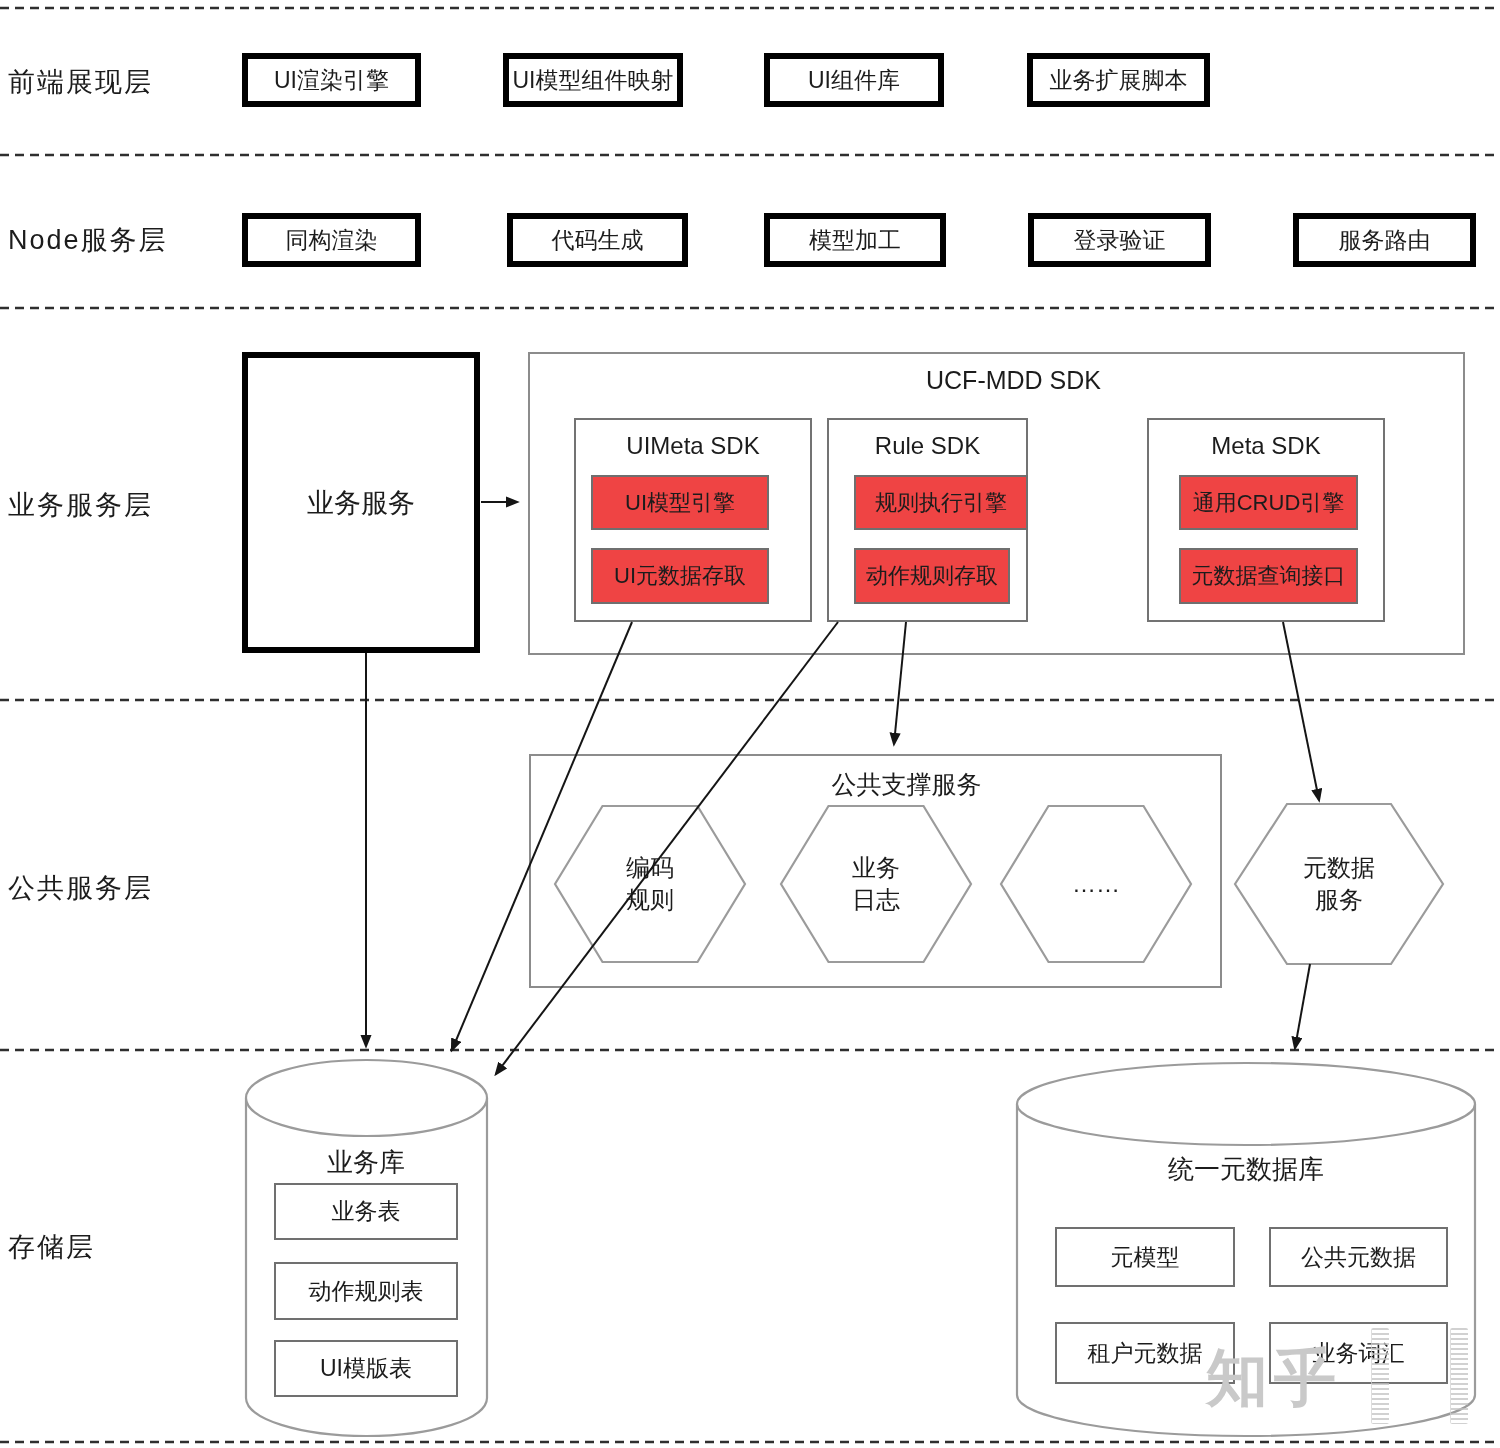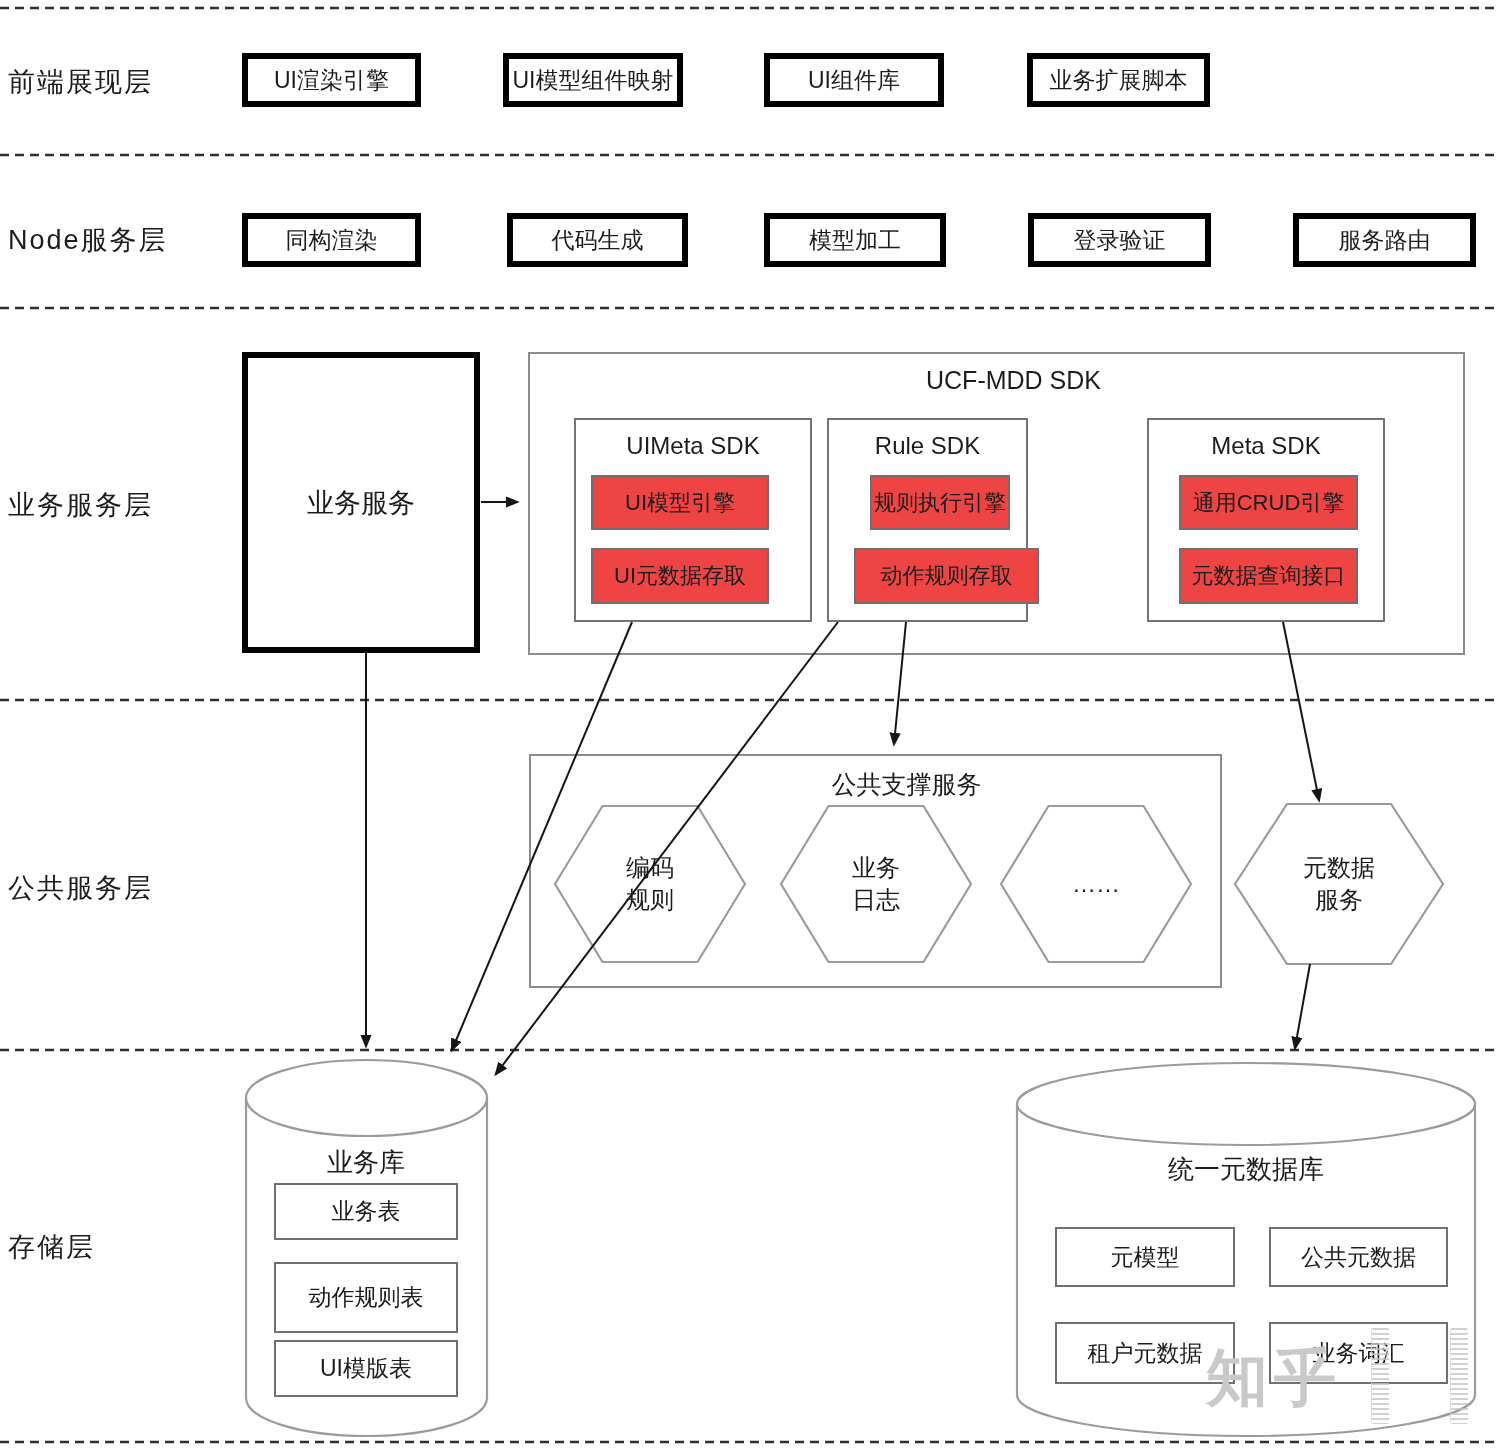--- a/index.html
+++ b/index.html
@@ -121,22 +121,22 @@
     <div class="container-title" style="left:528px;top:366px;width:937px">UCF-MDD SDK</div>
 
     <div class="sdk-group" style="left:574px;top:418px;width:238px;height:204px">
       <div class="group-title">UIMeta SDK</div>
       <div class="inner-box" style="left:15px;top:55px;width:178px;height:55px">UI模型引擎</div>
       <div class="inner-box" style="left:15px;top:128px;width:178px;height:56px">UI元数据存取</div>
     </div>
 
     <div class="sdk-group" style="left:827px;top:418px;width:201px;height:204px">
       <div class="group-title">Rule SDK</div>
-      <div class="inner-box" style="left:41px;top:55px;width:140px;height:55px">规则执行引擎</div>
-      <div class="inner-box" style="left:25px;top:128px;width:185px;height:56px">动作规则存取</div>
+      <div class="inner-box" style="left:25px;top:55px;width:174px;height:55px">规则执行引擎</div>
+      <div class="inner-box" style="left:25px;top:128px;width:156px;height:56px">动作规则存取</div>
     </div>
 
     <div class="sdk-group" style="left:1147px;top:418px;width:238px;height:204px">
       <div class="group-title">Meta SDK</div>
       <div class="inner-box" style="left:30px;top:55px;width:179px;height:55px">通用CRUD引擎</div>
       <div class="inner-box" style="left:30px;top:128px;width:179px;height:56px">元数据查询接口</div>
     </div>
 
     <div class="container-box" style="left:529px;top:754px;width:693px;height:234px"></div>
     <div class="container-title" style="left:543px;top:768px;width:693px">公共支撑服务</div>
@@ -152,21 +152,21 @@
     <div class="hex-text" style="left:1026px;top:852px;height:64px;justify-content:center">
       <span>……</span>
     </div>
     <div class="hex-text" style="left:1269px;top:852px;height:64px">
       <span>元数据</span>
       <span>服务</span>
     </div>
 
     <div class="db-title" style="left:266px;top:1145px;width:200px">业务库</div>
     <div class="table-box" style="left:274px;top:1183px;width:184px;height:57px">业务表</div>
-    <div class="table-box" style="left:274px;top:1262px;width:184px;height:71px">动作规则表</div>
+    <div class="table-box" style="left:274px;top:1262px;width:184px;height:58px">动作规则表</div>
     <div class="table-box" style="left:274px;top:1340px;width:184px;height:57px">UI模版表</div>
 
     <div class="db-title" style="left:1096px;top:1152px;width:300px">统一元数据库</div>
     <div class="table-box" style="left:1055px;top:1227px;width:180px;height:60px">元模型</div>
     <div class="table-box" style="left:1269px;top:1227px;width:179px;height:60px">公共元数据</div>
     <div class="table-box" style="left:1055px;top:1322px;width:180px;height:62px">租户元数据</div>
     <div class="table-box" style="left:1269px;top:1322px;width:179px;height:62px">业务词汇</div>
   </div>
 
   <svg class="fg" width="1500" height="1448" viewBox="0 0 1500 1448">

